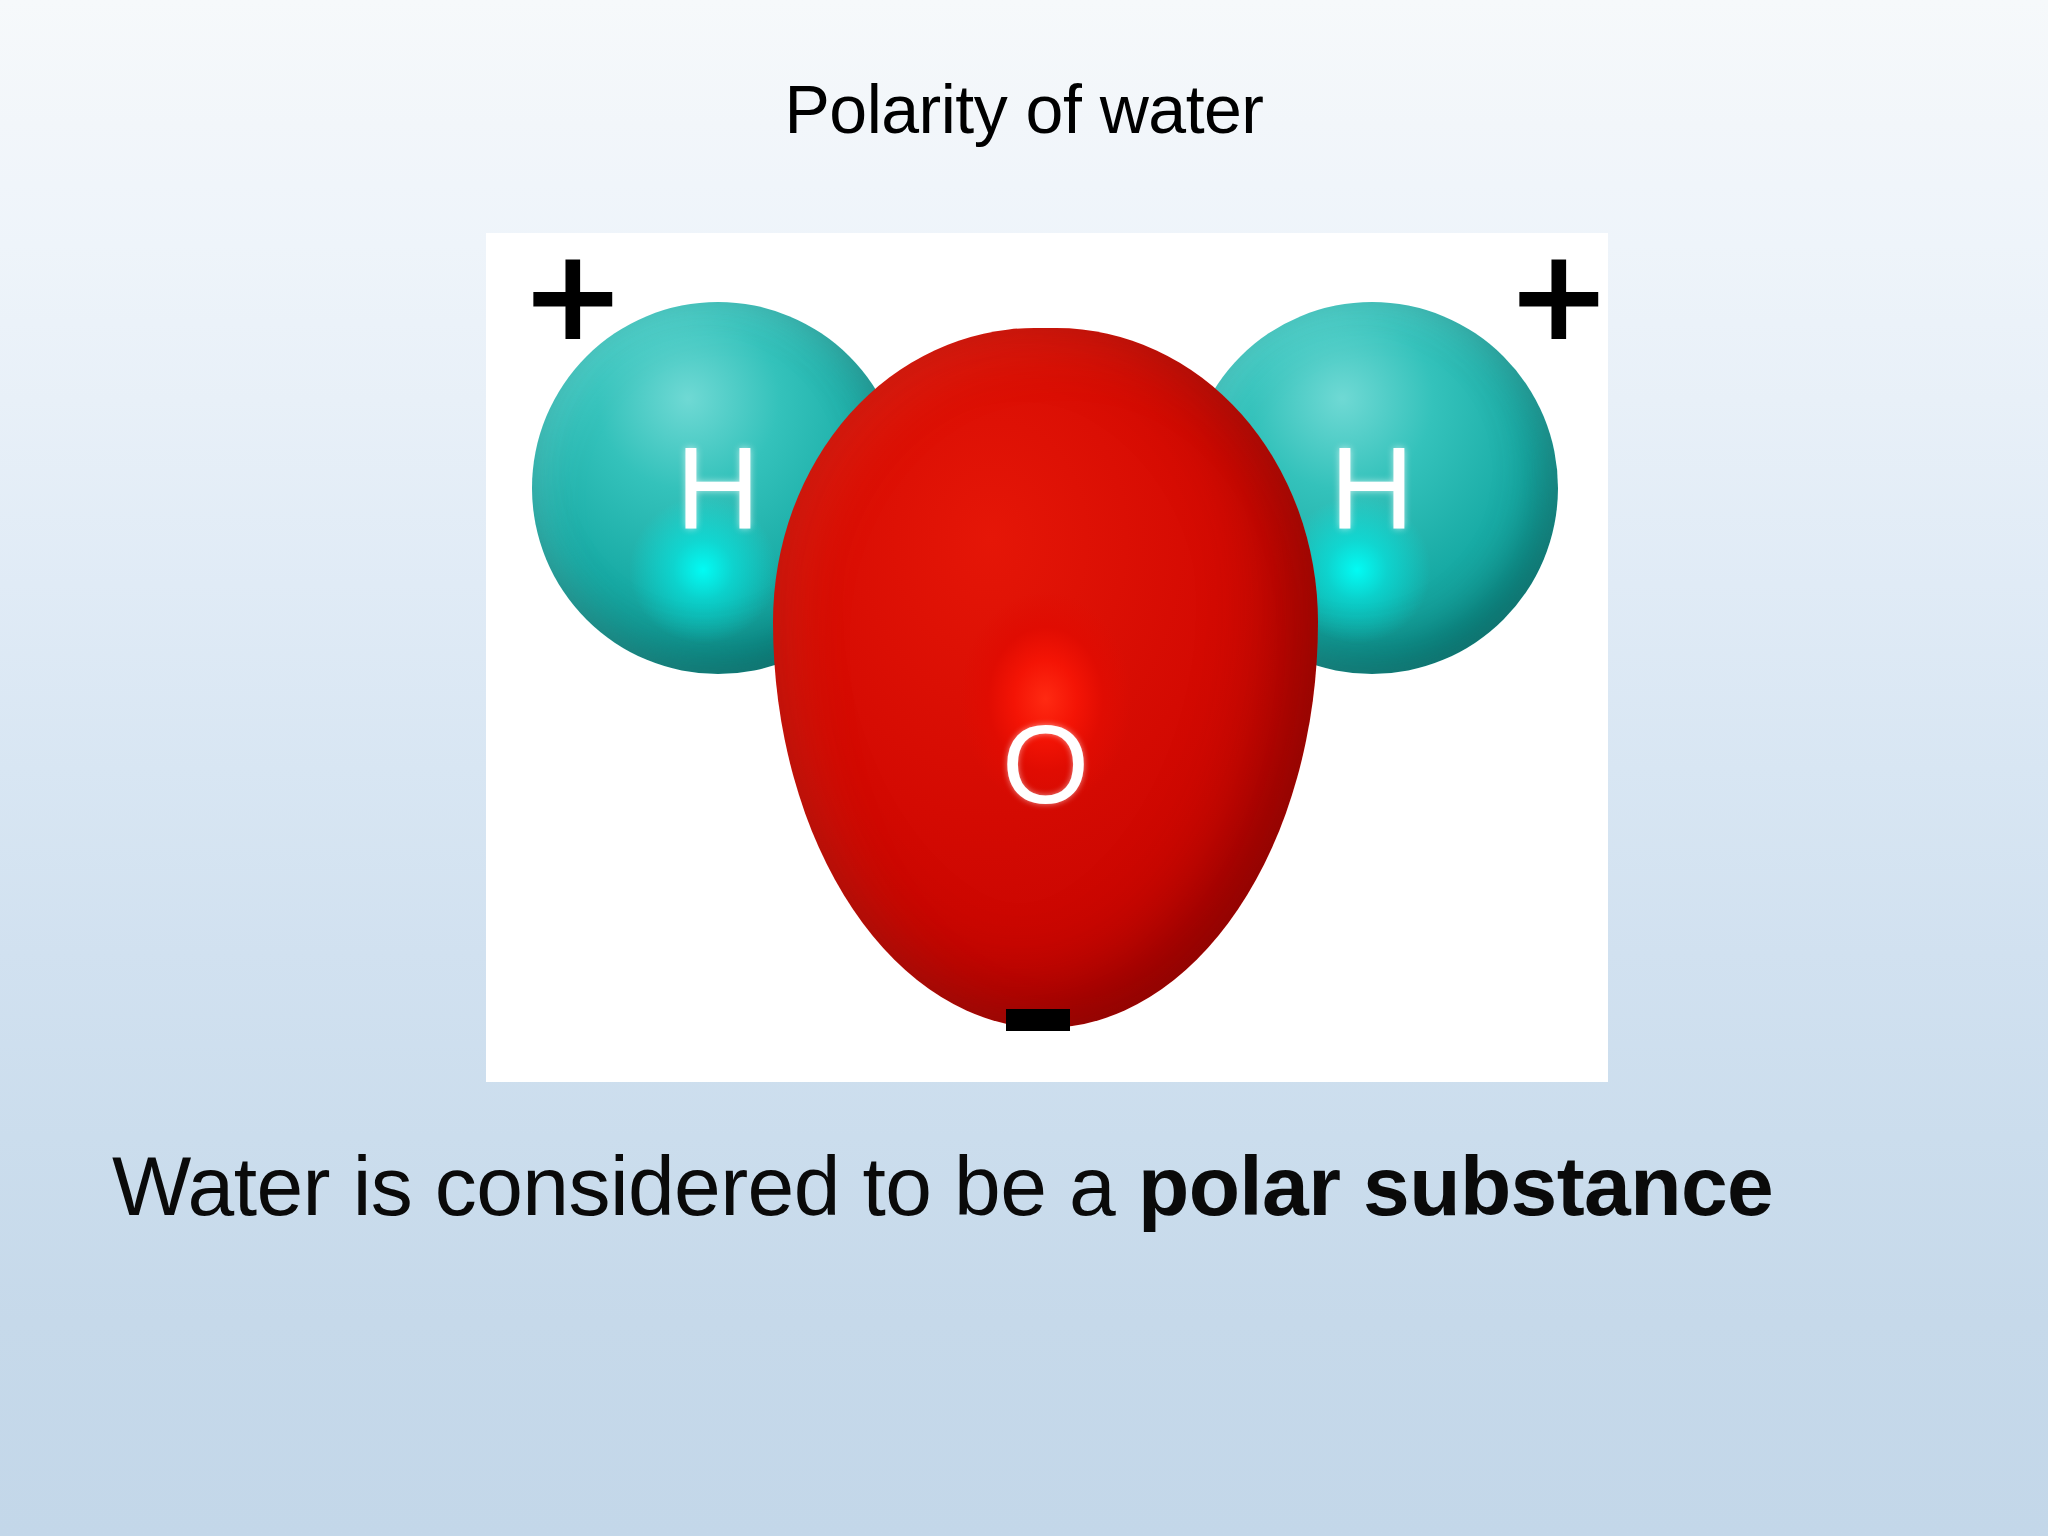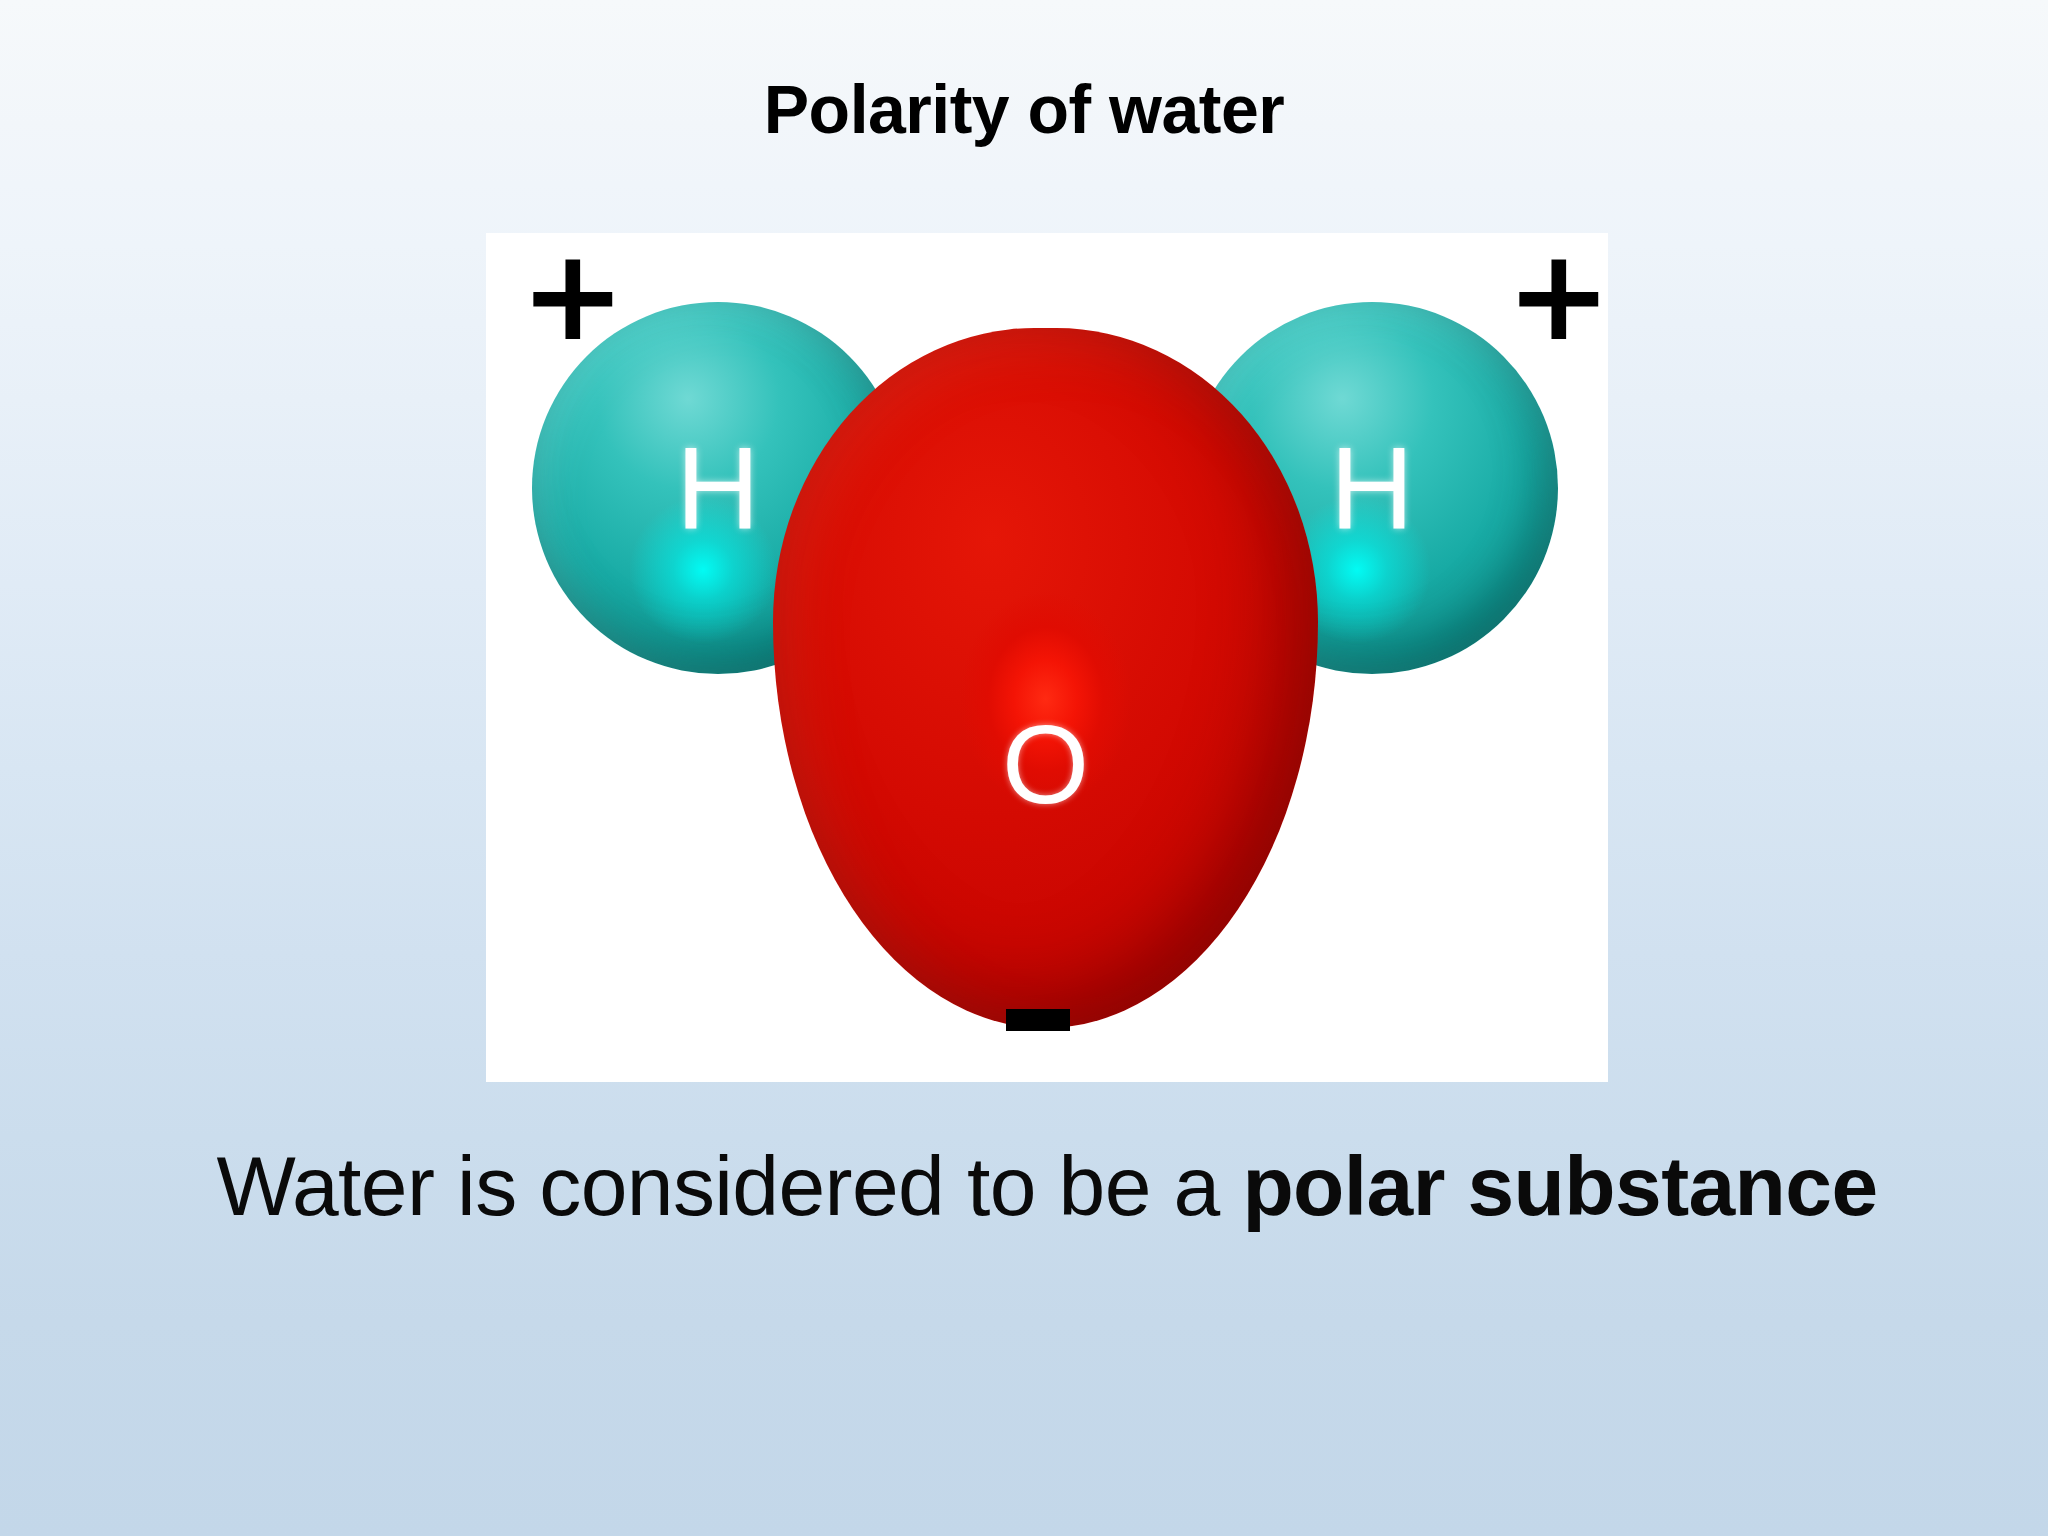--- a/index.html
+++ b/index.html
@@ -31,21 +31,21 @@
   }
 
   
   .title {
     position: absolute;
     left: 0;
     top: 72px;
     width: 2048px;
     text-align: center;
     font-size: 68px;
-    font-weight: bold;
+    font-weight: normal;
     color: #000000;
     letter-spacing: -0.5px;
     line-height: 1.1;
   }
 
   
   .image-panel {
     position: absolute;
     left: 486px;
     top: 233px;
@@ -145,21 +145,21 @@
     position: absolute;
     left: 112px;
     top: 1128px;
     width: 1870px;
     font-size: 84px;
     line-height: 1.39;
     color: #0a0a0a;
     font-family: "Liberation Sans Narrow", "Liberation Sans", "DejaVu Sans", sans-serif;
     letter-spacing: -0.6px;
   }
-  .body-text .line { display: block; white-space: nowrap; text-align: center; }
+  .body-text .line { display: block; white-space: nowrap; }
   .body-text b { font-weight: bold; }
 </style>
 </head>
 <body>
 
 <div class="slide">
 
   <div class="title">Polarity of water</div>
 
   <div class="image-panel">

